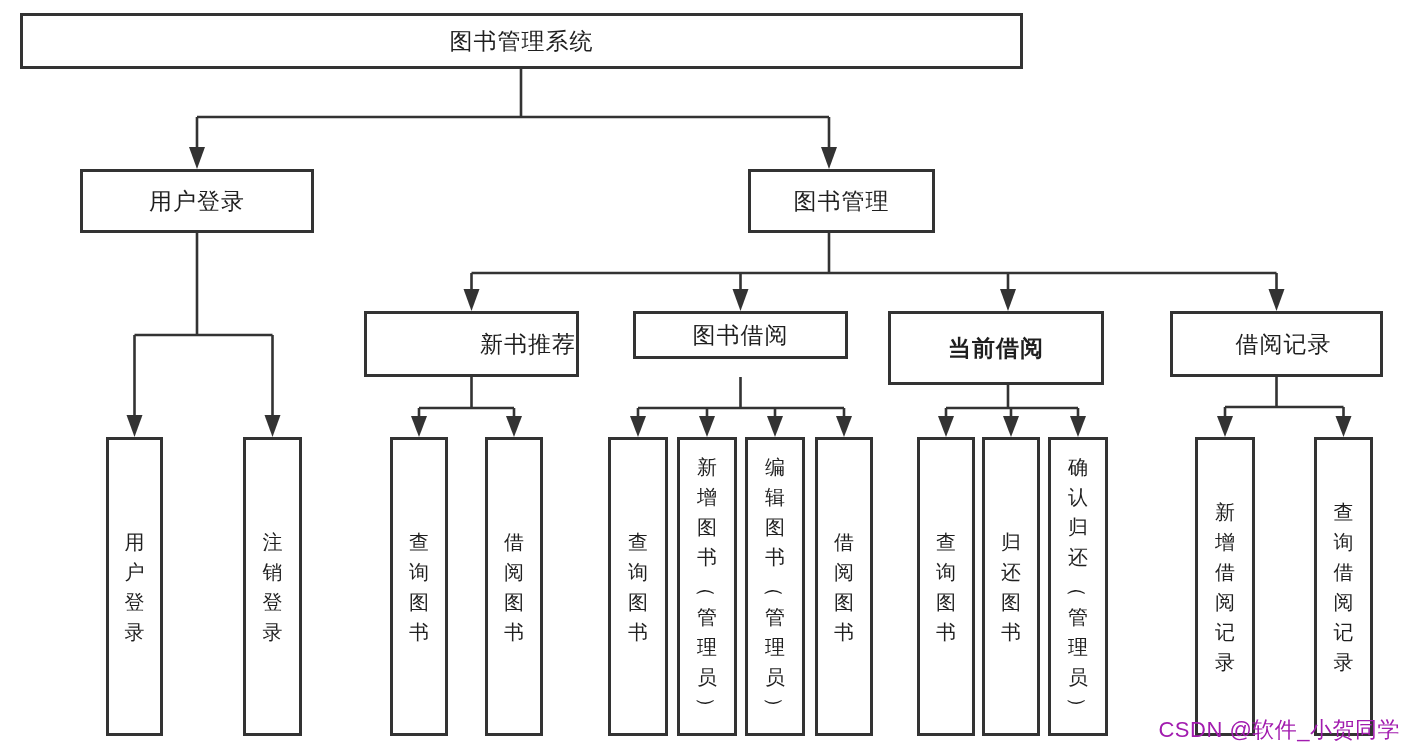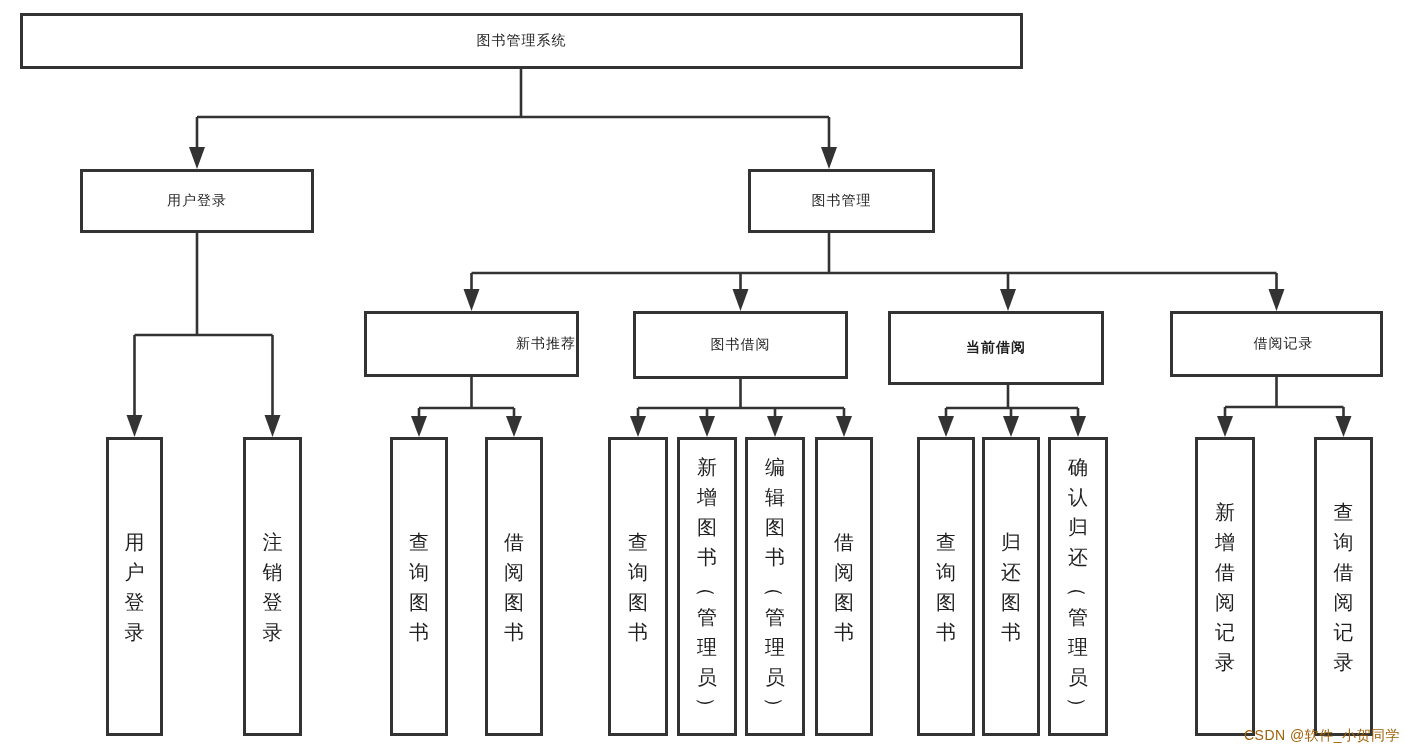--- a/index.html
+++ b/index.html
@@ -34,21 +34,21 @@
   .node {
     position: absolute;
     background: #ffffff;
     border: 3px solid #333333;
     display: flex;
     align-items: center;
     justify-content: center;
     z-index: 2;
   }
   .hlabel {
-    font-size: 14px;
+    font-size: 23px;
     letter-spacing: 1px;
     color: #1f1f1f;
     white-space: nowrap;
   }
   .vtext {
     display: flex;
     flex-direction: column;
     align-items: center;
     justify-content: center;
   }
@@ -60,22 +60,22 @@
     color: #1f1f1f;
     text-align: center;
   }
   .vtext span.rot {
     transform: rotate(90deg);
   }
   .watermark {
     position: absolute;
     right: 5px;
     bottom: 2px;
-    font-size: 14px;
-    color: #a16207;
+    font-size: 22px;
+    color: #a21caf;
     z-index: 3;
     white-space: nowrap;
     letter-spacing: 0.5px;
   }
 </style>
 </head>
 <body>
 
 <div class="canvas">
 
@@ -122,21 +122,21 @@
   <div class="node" style="left:80px; top:169px; width:234px; height:64px;">
     <span class="hlabel">用户登录</span>
   </div>
   <div class="node" style="left:748px; top:169px; width:187px; height:64px;text-align:center;">
     <span class="hlabel">图书管理</span>
   </div>
 
   <div class="node" style="left:364px; top:311px; width:215px; height:66px;justify-content:flex-end;">
     <span class="hlabel">新书推荐</span>
   </div>
-  <div class="node" style="left:633px; top:311px; width:215px; height:68px;">
+  <div class="node" style="left:633px; top:311px; width:215px; height:48px;">
     <span class="hlabel">图书借阅</span>
   </div>
   <div class="node" style="left:888px; top:311px; width:216px; height:74px;font-weight:bold;">
     <span class="hlabel">当前借阅</span>
   </div>
   <div class="node" style="left:1170px; top:311px; width:213px; height:66px;padding-left:14px;">
     <span class="hlabel">借阅记录</span>
   </div>
 
   <div class="node" style="left:106px; top:437px; width:57px; height:299px;">

